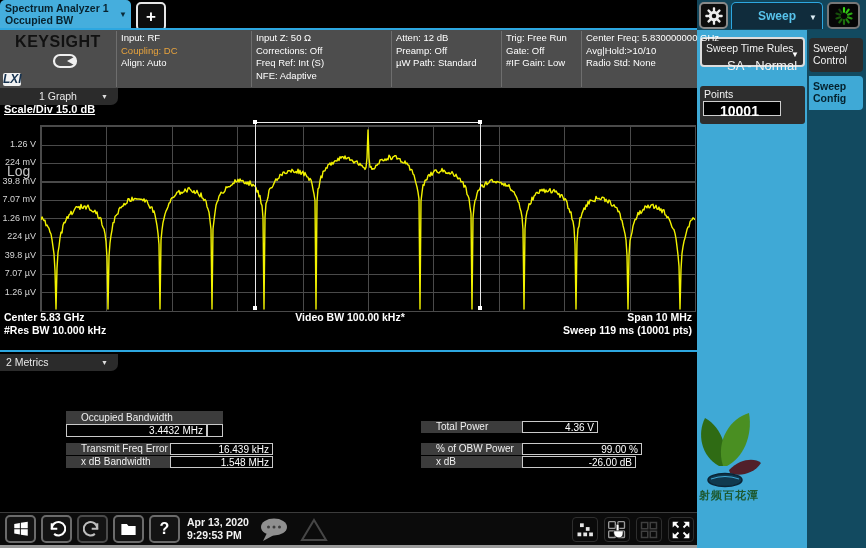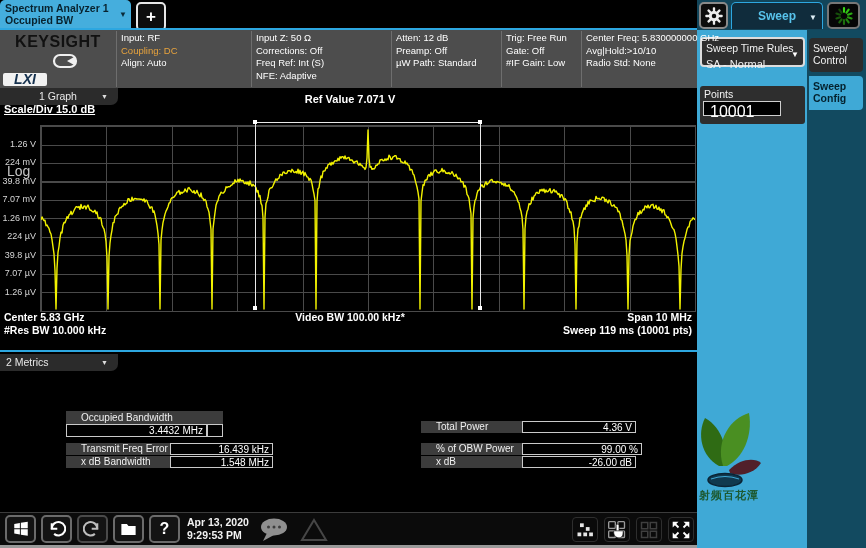--- a/index.html
+++ b/index.html
@@ -23,37 +23,37 @@
             box-sizing:border-box;display:flex;align-items:center;justify-content:center;}
   #sweep-tab{left:731px;top:2px;width:92px;height:27px;background:#102c3c;border:1px solid #2da7e0;border-bottom:none;
              border-radius:5px 5px 0 0;color:#58c3ec;font-size:12px;font-weight:bold;display:flex;align-items:center;justify-content:center;box-sizing:border-box;}
   #sweep-tab .tab-arrow{position:absolute;right:5px;top:10px;color:#dfeff7;font-size:8px;}
   #spinner-btn{left:827px;top:2px;width:33px;height:27px;background:#060606;border:2px solid #777;border-radius:5px;
                box-sizing:border-box;display:flex;align-items:center;justify-content:center;}
   #panel-blue{left:697px;top:30px;width:110px;height:518px;background:#3fa9d6;}
   #panel-teal{left:807px;top:30px;width:59px;height:518px;background:#124a60;}
   #str-box{left:700px;top:37px;width:105px;height:30px;background:#2e2e2e;border:2px solid #dcdcdc;border-radius:4px;
            box-sizing:border-box;padding:3px 4px;font-size:10.5px;color:#f2f2f2;}
-  #str-box .str-value{margin-top:4px;font-size:11px;}
+  #str-box .str-value{margin-top:4px;font-size:13px;margin-left:21px;}
   #str-box .tab-arrow{position:absolute;right:4px;bottom:6px;font-size:8px;color:#fff;}
   #points-box{left:700px;top:86px;width:105px;height:38px;background:#2e2e2e;border-radius:3px;box-sizing:border-box;padding:2px 4px;font-size:10.5px;color:#f2f2f2;}
   #points-value{left:703px;top:101px;width:78px;height:15px;background:#000;border:1px solid #cfcfcf;box-sizing:border-box;
-                font-size:16px;color:#fff;padding:1px 6px;}
+                font-size:14px;color:#fff;padding:1px 16px;font-weight:bold;}
   .subtab{left:809px;width:54px;height:34px;border-radius:4px 4px 4px 4px;font-size:10.5px;line-height:12px;
           padding:4px 4px;box-sizing:border-box;}
   #subtab-control{top:38px;background:#2c2c2c;color:#f0f0f0;}
   #subtab-config{top:76px;background:#3fa9d6;color:#04222e;font-weight:bold;border-radius:0 4px 4px 0;}
 
   
   #header-bar{left:0;top:30px;width:697px;height:58px;background:#4d4d4d;}
   .hsep{top:31px;width:1px;height:56px;background:#6e6e6e;}
   #brand{left:0;top:33px;width:116px;text-align:center;font-size:16px;font-weight:bold;color:#111;letter-spacing:0.5px;}
   #loop-icon{left:52px;top:52px;}
-  #lxi-badge{left:3px;top:73px;width:44px;height:13px;background:#f2f2f2;border-radius:2px;color:#15314e;
-             font-size:14px;font-weight:bold;font-style:italic;text-align:center;line-height:13px;}
+  #lxi-badge{left:3px;top:73px;width:18px;height:13px;background:#f2f2f2;border-radius:2px;color:#15314e;
+             font-size:12px;font-weight:bold;font-style:italic;text-align:center;line-height:13px;}
   .hcol{top:32px;font-size:9.5px;line-height:12.5px;color:#fff;white-space:nowrap;}
   .hl-orange{color:#e8a33d;}
 
   
   #graph-win{left:0;top:88px;width:697px;height:262px;background:#000;}
   .selector{width:118px;height:17px;background:#2b2b2b;border-radius:0 0 7px 0;color:#e8e8e8;font-size:10.5px;
             padding:2px 6px;box-sizing:border-box;}
   .selector .tab-arrow{position:absolute;right:10px;top:5px;font-size:7px;color:#ddd;}
   #graph-selector{left:0;top:88px;padding-left:39px;}
   #scale-div{left:4px;top:103px;font-size:11px;font-weight:bold;text-decoration:underline;}
@@ -214,21 +214,20 @@
   <div>Radio Std: None</div>
 </div>
 
 <div class="abs" id="graph-win"></div>
 <div class="abs selector" id="graph-selector">
   <span>1 Graph</span>
   <span class="tab-arrow">▼</span>
 </div>
 <div class="abs" id="scale-div">Scale/Div 15.0 dB</div>
 <div class="abs" id="ref-block">
-  <div>Ref Value 7.071 V</div>
 </div>
 <div class="abs" id="log-label">Log</div>
 
 <div class="abs ylabel" style="left:0;top:139px">1.26 V</div>
 <div class="abs ylabel" style="left:0;top:157px">224 mV</div>
 <div class="abs ylabel" style="left:0;top:176px">39.8 mV</div>
 <div class="abs ylabel" style="left:0;top:194px">7.07 mV</div>
 <div class="abs ylabel" style="left:0;top:213px">1.26 mV</div>
 <div class="abs ylabel" style="left:0;top:231px">224 µV</div>
 <div class="abs ylabel" style="left:0;top:250px">39.8 µV</div>
@@ -263,21 +262,21 @@
 <div class="abs mlabel" style="left:66px;top:411px;width:157px">Occupied Bandwidth</div>
 <div class="abs mvalue" style="left:66px;top:424px;width:141px">3.4432 MHz</div>
 <div class="abs mvalue" style="left:207px;top:424px;width:16px"></div>
 
 <div class="abs mlabel" style="left:66px;top:443px;width:104px;height:12px;line-height:12px">Transmit Freq Error</div>
 <div class="abs mvalue" style="left:170px;top:443px;width:103px;height:12px">16.439 kHz</div>
 <div class="abs mlabel" style="left:66px;top:456px;width:104px;height:12px;line-height:12px">x dB Bandwidth</div>
 <div class="abs mvalue" style="left:170px;top:456px;width:103px;height:12px">1.548 MHz</div>
 
 <div class="abs mlabel" style="left:421px;top:421px;width:101px;height:12px;line-height:12px">Total Power</div>
-<div class="abs mvalue" style="left:522px;top:421px;width:114px;height:12px">4.36 V</div>
+<div class="abs mvalue" style="left:522px;top:421px;width:76px;height:12px">4.36 V</div>
 <div class="abs mlabel" style="left:421px;top:443px;width:101px;height:12px;line-height:12px">% of OBW Power</div>
 <div class="abs mvalue" style="left:522px;top:443px;width:120px;height:12px">99.00 %</div>
 <div class="abs mlabel" style="left:421px;top:456px;width:101px;height:12px;line-height:12px">x dB</div>
 <div class="abs mvalue" style="left:522px;top:456px;width:114px;height:12px">-26.00 dB</div>
 
 <div class="abs" id="bottom-bar"></div>
 <div class="abs bbtn" style="left:5px">
   <svg width="18" height="18" viewBox="0 0 24 24">
     <path fill="#fff" d="M3 5.2 L10.5 4 V11 H3 Z M11.8 3.8 L21 2.4 V11 H11.8 Z M3 12.3 H10.5 V19.3 L3 18 Z M11.8 12.3 H21 V20.9 L11.8 19.5 Z"></path>
   </svg>

